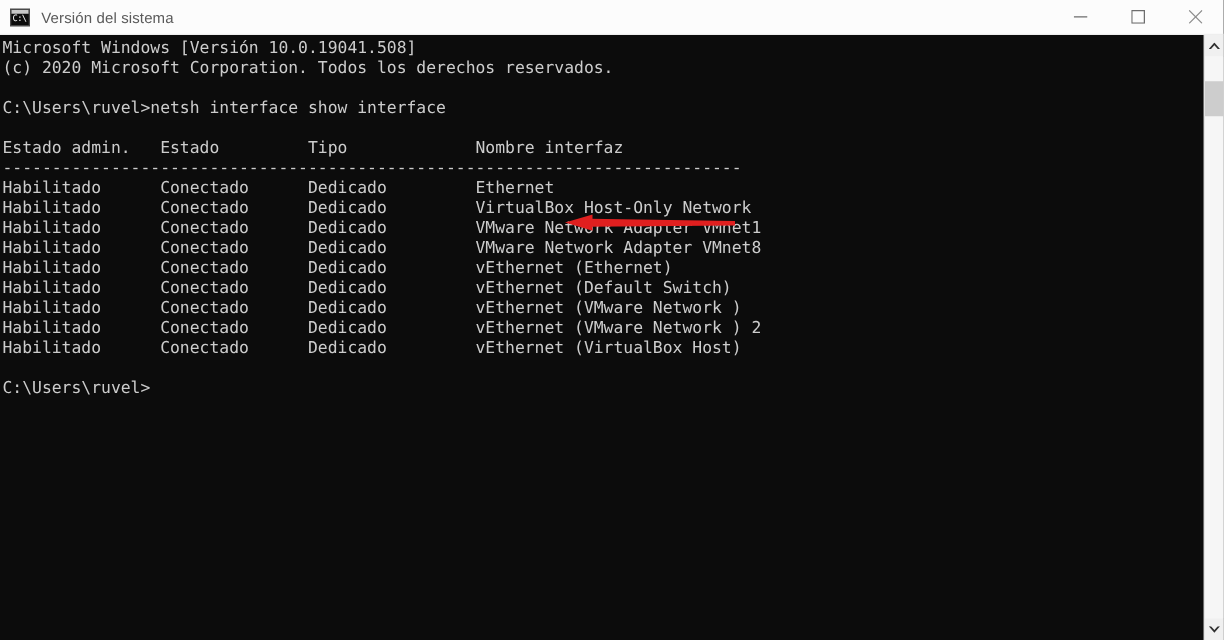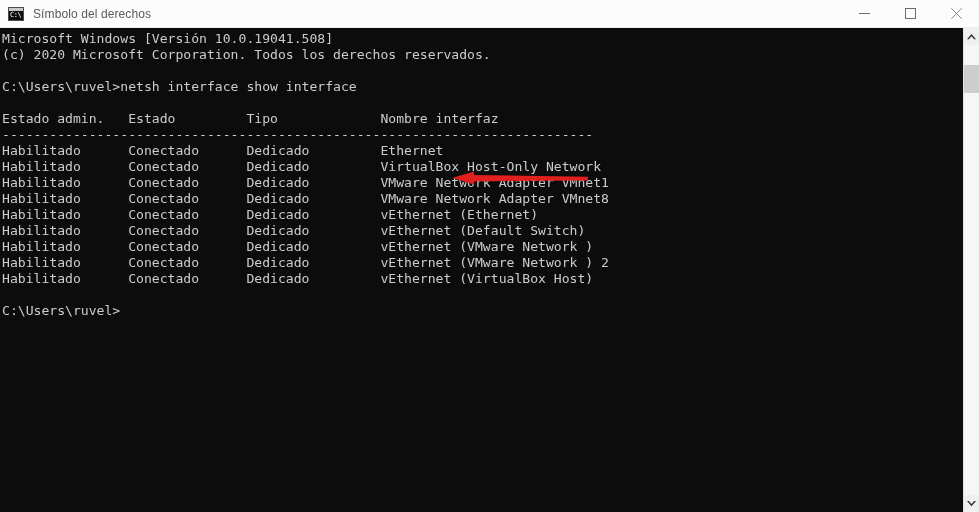--- a/index.html
+++ b/index.html
@@ -163,21 +163,21 @@
 </style>
 </head>
 <body>
 
 <div id="window">
 
   <div id="titlebar">
     <div id="title-icon">
       <span class="cmdtxt">C:\</span>
     </div>
-    <span id="title-text">Símbolo del derechos</span>
+    <span id="title-text">Versión del sistema</span>
 
     <div id="window-controls">
       <div class="winbtn">
         <svg width="11" height="11" viewBox="0 0 11 11">
           <line x1="0" y1="5.5" x2="11" y2="5.5" stroke="#6d6d6d" stroke-width="1"></line>
         </svg>
       </div>
       <div class="winbtn">
         <svg width="11" height="11" viewBox="0 0 11 11">
           <rect x="0.5" y="0.5" width="10" height="10" fill="none" stroke="#6d6d6d" stroke-width="1"></rect>

